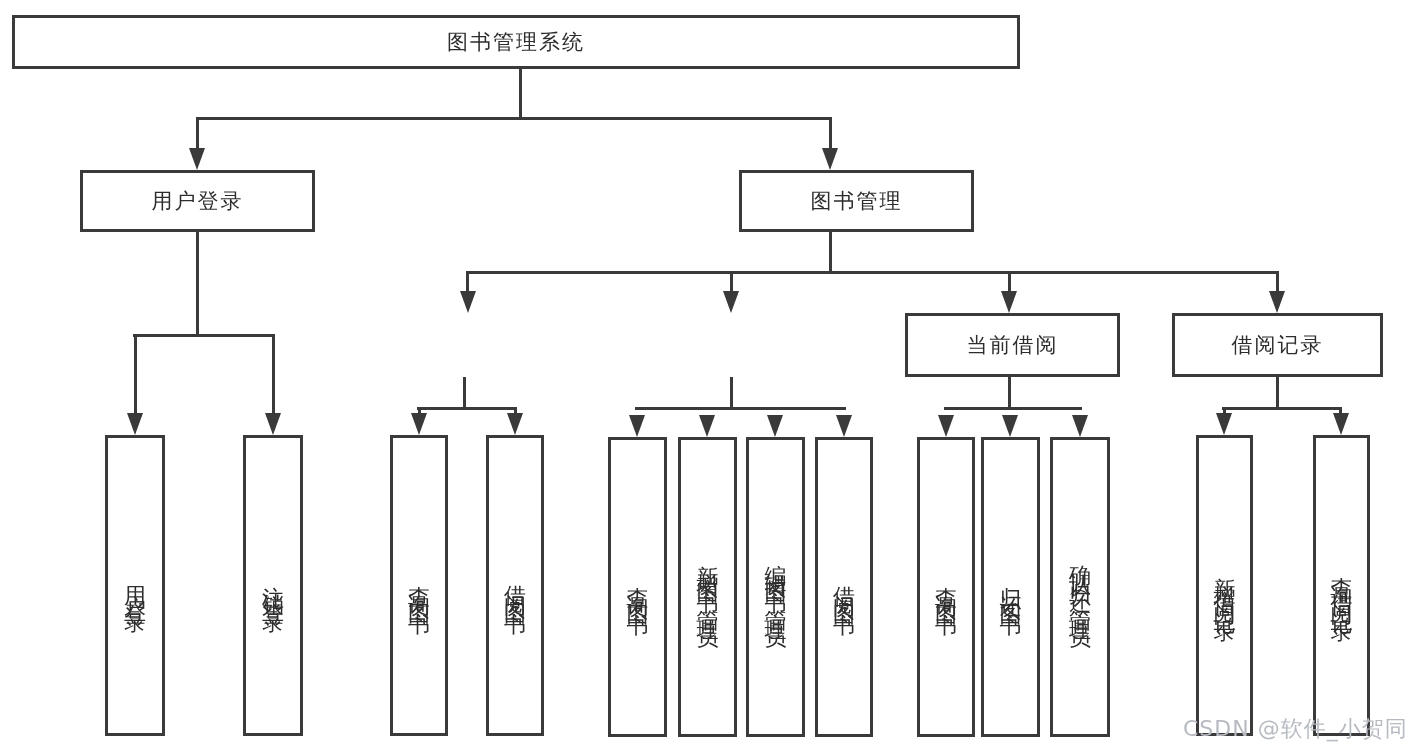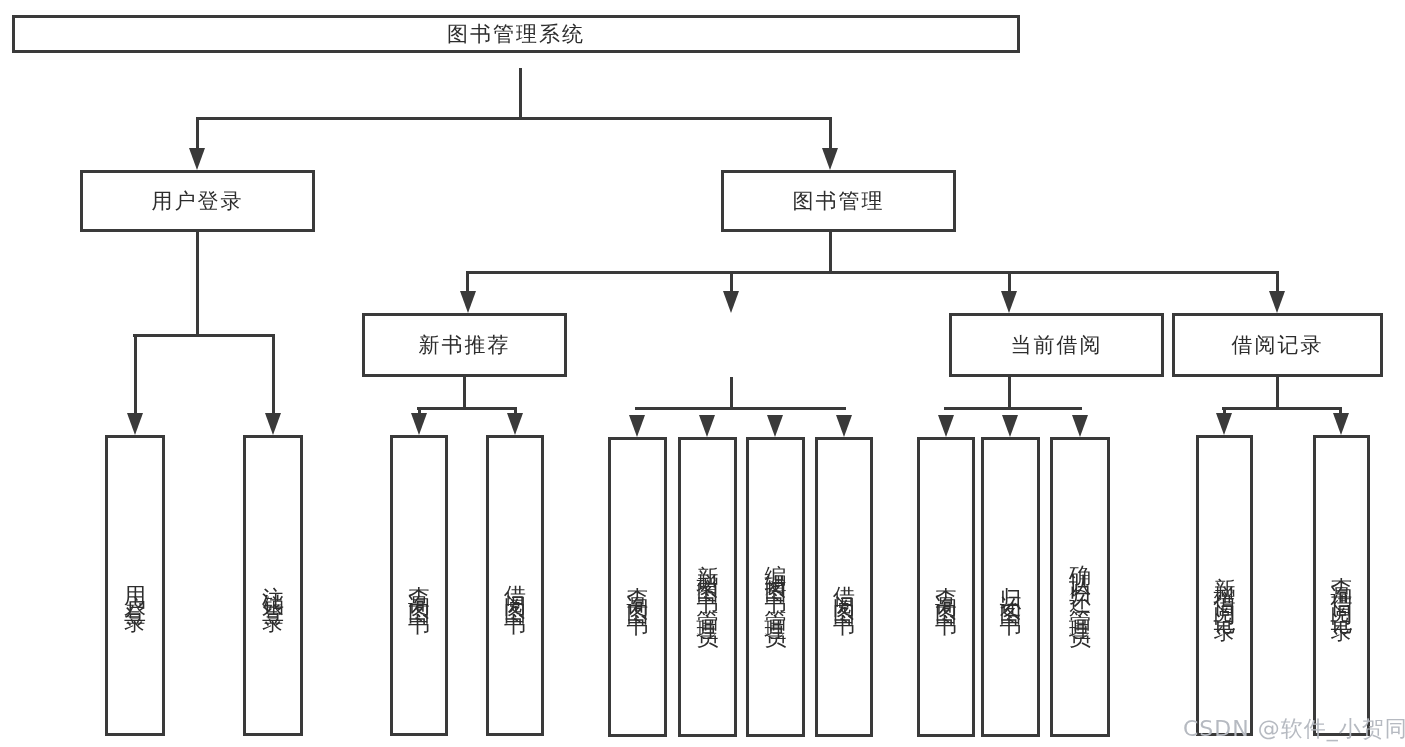--- a/index.html
+++ b/index.html
@@ -49,35 +49,35 @@
     color:#b6bac1;
     white-space:nowrap;
     z-index:5;
   }
 </style>
 </head>
 <body>
 
 <div id="canvas">
 
-  <div class="box hbox" style="left:12px;top:15px;width:1008px;height:38px;">
+  <div class="box hbox" style="left:12px;top:15px;width:1008px;height:54px;">
     <span>图书管理系统</span>
   </div>
 
   <div class="vline" style="left:519px;top:68px;height:52px;"></div>
   <div class="hline" style="left:196px;top:117px;width:636px;"></div>
   <div class="vline" style="left:196px;top:117px;height:33px;"></div>
   <div class="ahead" style="left:189px;top:148px;"></div>
   <div class="vline" style="left:829px;top:117px;height:33px;"></div>
   <div class="ahead" style="left:822px;top:148px;"></div>
 
   <div class="box hbox" style="left:80px;top:170px;width:235px;height:62px;">
     <span>用户登录</span>
   </div>
-  <div class="box hbox" style="left:721px;top:170px;width:235px;height:62px;font-family:Liberation Serif, serif;">
+  <div class="box hbox" style="left:739px;top:170px;width:235px;height:62px;font-family:Liberation Serif, serif;">
     <span>图书管理</span>
   </div>
 
   <div class="vline" style="left:196px;top:232px;height:105px;"></div>
   <div class="hline" style="left:133px;top:334px;width:142px;"></div>
   <div class="vline" style="left:134px;top:334px;height:80px;"></div>
   <div class="ahead" style="left:127px;top:413px;"></div>
   <div class="vline" style="left:272px;top:334px;height:80px;"></div>
   <div class="ahead" style="left:265px;top:413px;"></div>
 
@@ -85,24 +85,21 @@
   <div class="hline" style="left:466px;top:271px;width:813px;"></div>
   <div class="vline" style="left:466px;top:271px;height:22px;"></div>
   <div class="ahead" style="left:460px;top:291px;"></div>
   <div class="vline" style="left:730px;top:271px;height:22px;"></div>
   <div class="ahead" style="left:723px;top:291px;"></div>
   <div class="vline" style="left:1008px;top:271px;height:22px;"></div>
   <div class="ahead" style="left:1001px;top:291px;"></div>
   <div class="vline" style="left:1276px;top:271px;height:22px;"></div>
   <div class="ahead" style="left:1269px;top:291px;"></div>
 
-  <div class="box hbox" style="left:362px;top:313px;width:205px;height:64px;">
-    <span>新书推荐</span>
-  </div>
-  <div class="box hbox" style="left:949px;top:313px;width:215px;height:64px;">
+  <div class="box hbox" style="left:905px;top:313px;width:215px;height:64px;">
     <span>当前借阅</span>
   </div>
   <div class="box hbox" style="left:1172px;top:313px;width:211px;height:64px;">
     <span>借阅记录</span>
   </div>
 
   <div class="vline" style="left:463px;top:377px;height:33px;"></div>
   <div class="hline" style="left:417px;top:407px;width:100px;"></div>
   <div class="vline" style="left:418px;top:407px;height:10px;"></div>
   <div class="ahead" style="left:411px;top:413px;"></div>

